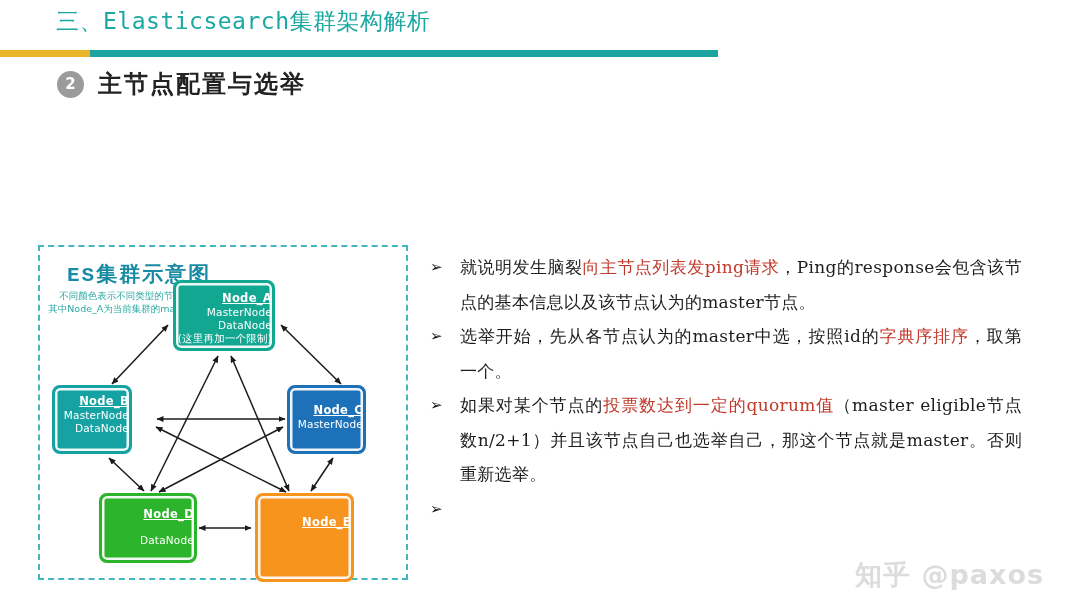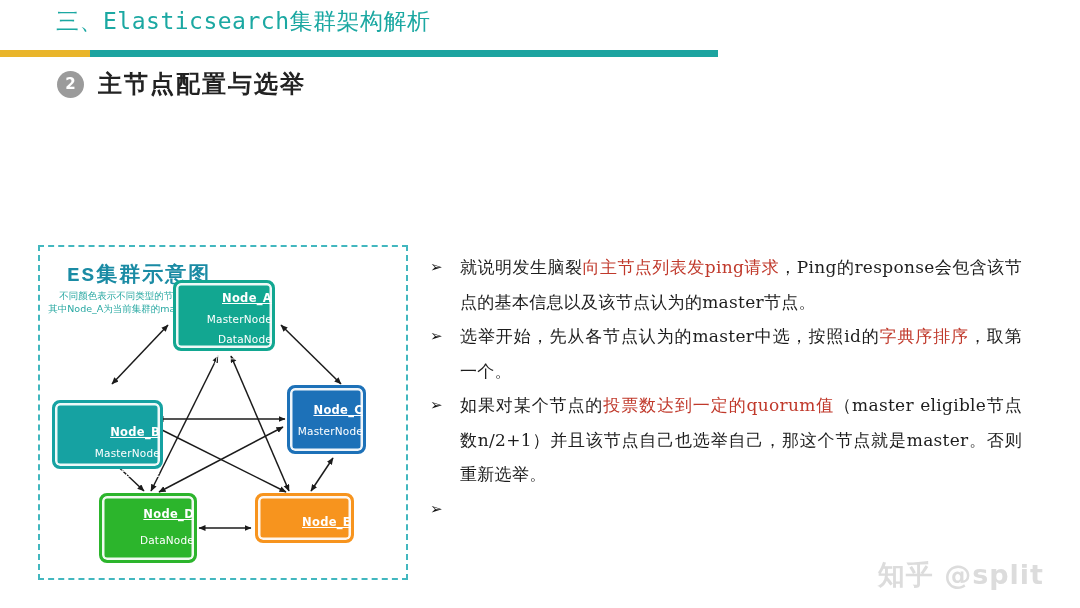--- a/index.html
+++ b/index.html
@@ -37,27 +37,27 @@
   .diagram-note{position:absolute;left:6px;top:42px;width:150px;text-align:center;
     font-size:9.5px;line-height:13px;color:var(--note-teal);
     font-family:"DejaVu Sans","Liberation Sans",sans-serif}
   .edges{position:absolute;left:0;top:0;width:366px;height:331px}
 
   .node{position:absolute;border-radius:8px;color:#fff;text-align:right;
     font-family:"DejaVu Sans","Liberation Sans",sans-serif;
     background:var(--c,#888);border:3px solid var(--c,#888);
     box-shadow:inset 0 0 0 2.5px rgba(255,255,255,.93)}
   .node-name{font-weight:bold;text-decoration:underline;font-size:11.5px;letter-spacing:.3px}
-  .node-line{font-size:10.5px;margin-top:8px;letter-spacing:.2px}
+  .node-line{font-size:10.5px;margin-top:1px;letter-spacing:.2px}
   .node-a{left:133px;top:33px;width:102px;height:71px;padding-top:8px}
-  .node-b{left:12px;top:153px;width:111px;height:69px;padding-top:22px}
+  .node-b{left:12px;top:138px;width:80px;height:69px;padding-top:6px}
   .node-c{left:247px;top:138px;width:79px;height:69px;padding-top:15px}
   .node-d{left:59px;top:246px;width:98px;height:70px;padding-top:11px}
   .node-d .node-line{margin-top:13px}
-  .node-e{left:215px;top:246px;width:99px;height:50px;padding-top:19px}
+  .node-e{left:215px;top:246px;width:99px;height:89px;padding-top:19px}
 
   .bullets{position:absolute;left:430px;top:250px;width:592px;list-style:none}
   .bullet{position:relative;padding-left:30px;font-size:17px;line-height:34.5px;
     color:#1d1d1d;text-align:justify;letter-spacing:.3px}
   .bullet-marker{position:absolute;left:0;top:0;font-size:15px;color:#111;
     font-family:"DejaVu Sans","Liberation Sans",sans-serif}
 
   .watermark{position:absolute;right:36px;bottom:15px;font-size:27px;font-weight:bold;
     color:var(--watermark-gray);font-family:"DejaVu Sans","Liberation Sans",sans-serif;
     letter-spacing:1px}
@@ -141,14 +141,14 @@
     </li>
     <li class="bullet">
       <span class="bullet-marker">➢</span>
       <span class="bullet-text"><span>如果对某个节点的</span><span class="red">投票数达到一定的quorum值</span><span>（master eligible节点数n/2+1）并且该节点自己也选举自己，那这个节点就是master。否则重新选举。</span></span>
     </li>
     <li class="bullet">
       <span class="bullet-marker">➢</span>
     </li>
   </ul>
 
-  <div class="watermark">知乎 @split</div>
+  <div class="watermark">知乎 @paxos</div>
 </div>
 
 </body></html>

